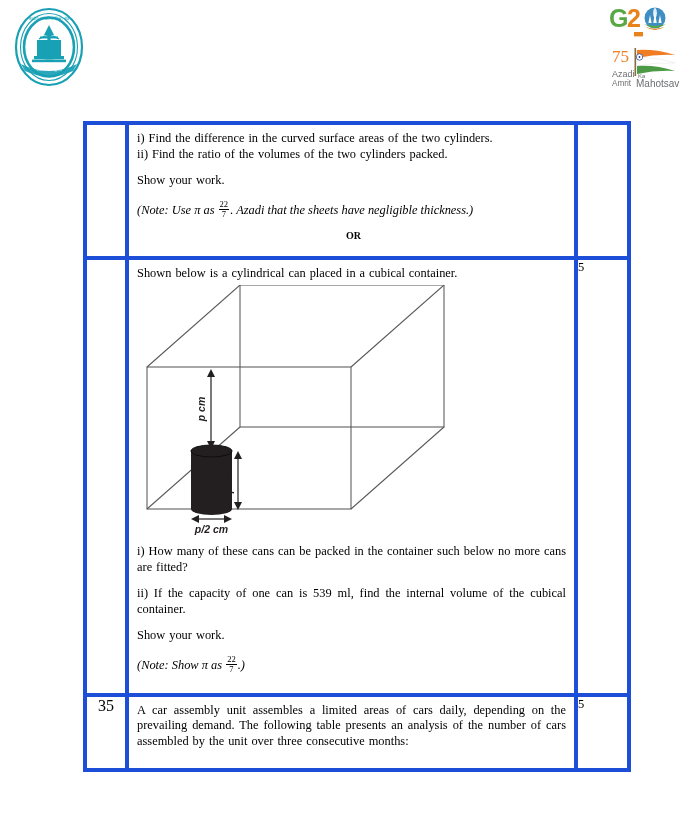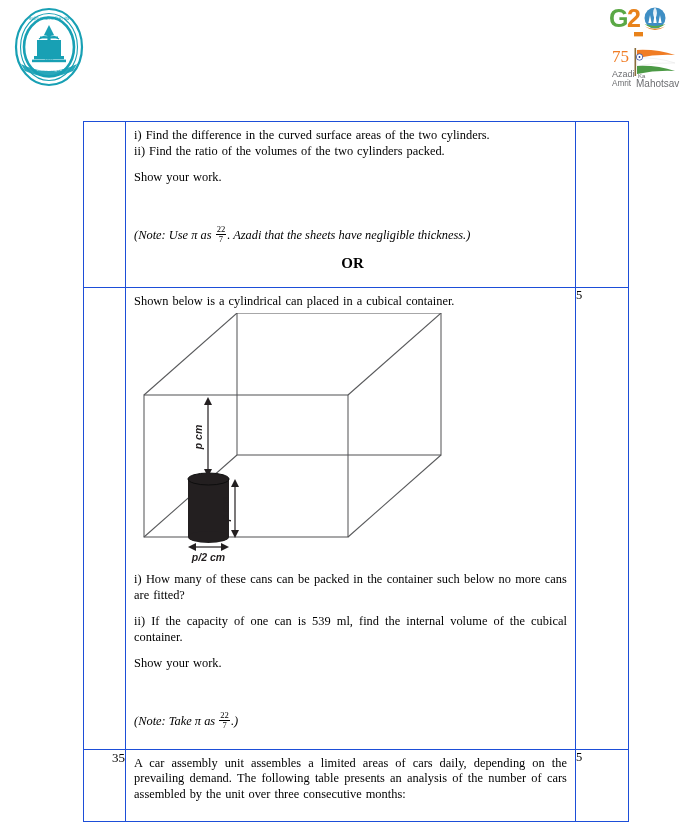--- a/index.html
+++ b/index.html
@@ -40,34 +40,34 @@
 
   
   #qtable {
     position: absolute;
     left: 83px; top: 121px;
     width: 546px;
     border-collapse: collapse;
     table-layout: fixed;
   }
   #qtable td {
-    border: 1px solid #1d4ed8;
+    border: 4px solid #1d4ed8;
     vertical-align: top;
     padding: 0;
   }
   .col-num   { width: 42px; }
   .col-body  { width: 449px; }
   .col-marks { width: 53px; }
 
   .cellpad {
     padding: 6px 8px 8px 8px;
   }
   .numcell {
-    text-align: right;
-    font-size: 13px;
+    text-align: center;
+    font-size: 16px;
     padding-top: 8px;
   }
   .markscell {
     text-align: left;
     font-size: 12.5px;
     padding: 8px 0 0 7px;
   }
 
   .qline {
     font-size: 12.4px;
@@ -80,37 +80,37 @@
   .gap-sm { height: 7px; }
 
   .note {
     font-style: italic;
     font-size: 12.4px;
     line-height: 15.5px;
     margin: 0;
   }
   .or-line {
     text-align: center;
-    font-size: 15px;
+    font-size: 10px;
     font-weight: bold;
     margin: 0;
     padding-left: 4px;
   }
 
   
   .frac {
     display: inline-block;
     vertical-align: -0.38em;
     text-align: center;
     font-size: 8.6px;
     line-height: 9px;
     font-style: normal;
     margin: 0 1px;
   }
-  .frac .num { display: block; padding: 0 1px; margin-top: 28px; }
+  .frac .num { display: block; padding: 0 1px; }
   .frac .den { display: block; border-top: 1px solid #000; padding: 0 1px; }
   .pi { font-style: italic; }
 
   
   #figure-wrap {
     position: relative;
     width: 430px;
     height: 252px;
     margin: 4px 0 0 0;
   }
@@ -259,21 +259,21 @@
             </svg>
           </div>
 
           <div class="gap-sm"></div>
           <p class="qline">i) How  many  of these  cans  can be packed  in  the  container  such  below  no  more cans are fitted?</p>
           <div class="gap"></div>
           <p class="qline">ii) If the capacity  of one can  is  539 ml,  find  the  internal  volume  of the cubical  container.</p>
           <div class="gap"></div>
           <p class="qline">Show  your  work.</p>
           <div class="gap"></div>
-          <p class="note"><span>(Note: Take </span><span class="pi">π</span><span> as </span><span class="frac"><span class="num">22</span><span class="den">7</span></span><span>.)</span></p>
+          <p class="note"><span>(Note: Show </span><span class="pi">π</span><span> as </span><span class="frac"><span class="num">22</span><span class="den">7</span></span><span>.)</span></p>
           <div class="gap"></div>
         </div>
       </td>
       <td class="markscell">5</td>
     </tr>
 
     <tr>
       <td class="numcell">35</td>
       <td>
         <div class="cellpad">

